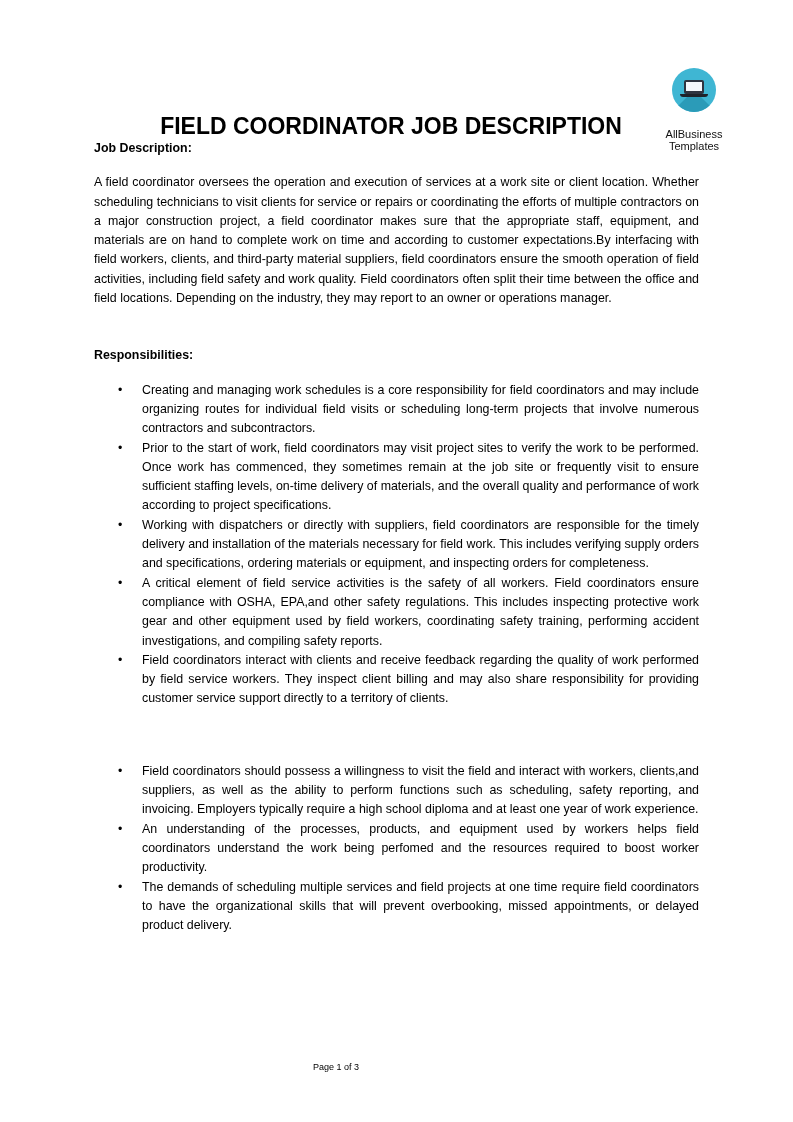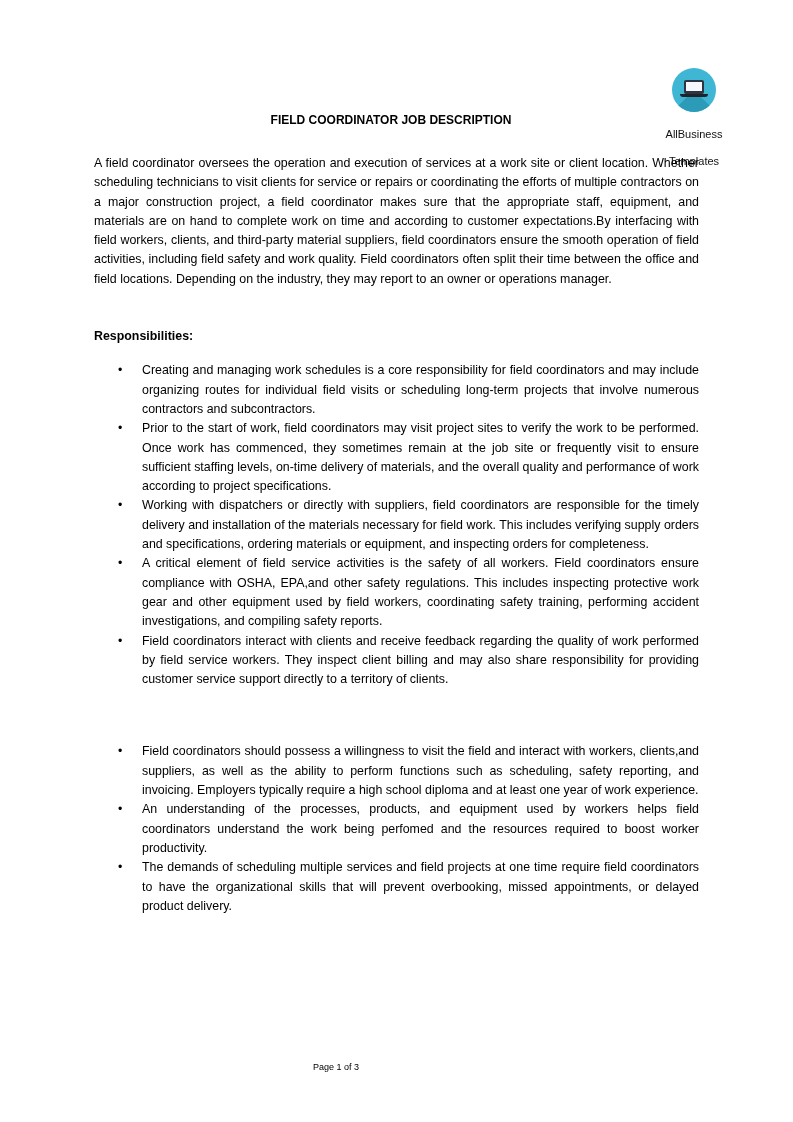--- a/index.html
+++ b/index.html
@@ -12,21 +12,21 @@
                  background: #2b9bb8; transform: rotate(45deg); transform-origin: 0 0; }
   .laptop-screen { position: absolute; left: 12px; top: 12px; width: 20px; height: 14px;
                  background: #2e3440; border-radius: 2px; }
   .laptop-screen::after { content: ""; position: absolute; left: 2px; top: 2px; width: 16px; height: 9px;
                  background: #f4f7fb; }
   .laptop-base { position: absolute; left: 8px; top: 26px; width: 28px; height: 3px;
                  background: #1f232b; border-radius: 0 0 3px 3px; }
   .logo-text { font-family: "Liberation Sans", sans-serif; font-size: 11px; line-height: 12px;
                color: #111; margin-top: 16px; white-space: nowrap; }
   .title { position: absolute; left: 0; width: 782px; top: 113px; text-align: center;
-           font-family: "Liberation Sans", sans-serif; font-weight: bold; font-size: 12px; }
+           font-family: "Liberation Sans", sans-serif; font-weight: bold; font-size: 23px; }
   .content { position: absolute; left: 94px; top: 139px; width: 605px;
              font-family: "Liberation Sans", sans-serif; font-size: 12.4px; line-height: 19.3px; }
   .heading { font-weight: bold; margin: 0; }
   p.para { margin: 0; text-align: justify; }
   .gap1 { height: 15px; }
   .gap2 { height: 38px; }
   ul { list-style: none; margin: 0; padding: 0; }
   li { position: relative; padding-left: 48px; text-align: justify; }
   li .bullet { position: absolute; left: 24px; top: 0; }
   .footer { position: absolute; top: 1062px; left: 0; width: 672px; text-align: center;
@@ -35,26 +35,27 @@
 </head>
 <body>
 
 <div class="logo">
   <div class="logo-circle">
     <div class="shadow"></div>
     <div class="laptop-screen"></div>
     <div class="laptop-base"></div>
   </div>
   <div class="logo-text">AllBusiness</div>
-  <div class="logo-text" style="margin-top:15px">Templates</div>
+  <div class="logo-text" style="margin-top:0">Templates</div>
 </div>
 
 <div class="title">FIELD COORDINATOR JOB DESCRIPTION</div>
 
 <div class="content">
+  <p class="heading">Job Description:</p>
   <div class="gap1"></div>
   <p class="para">A field coordinator oversees the operation and execution of services at a work site or client location. Whether scheduling technicians to visit clients for service or repairs or coordinating the efforts of multiple contractors on a major construction project, a field coordinator makes sure that the appropriate staff, equipment, and materials are on hand to complete work on time and according to customer expectations.By interfacing with field workers, clients, and third-party material suppliers, field coordinators ensure the smooth operation of field activities, including field safety and work quality. Field coordinators often split their time between the office and field locations. Depending on the industry, they may report to an owner or operations manager.</p>
   <div class="gap2"></div>
 
   <p class="heading">Responsibilities:</p>
   <div class="gap1"></div>
   <ul>
     <li><span class="bullet">•</span><span>Creating and managing work schedules is a core responsibility for field coordinators and may include organizing routes for individual field visits or scheduling long-term projects that involve numerous contractors and subcontractors.</span></li>
     <li><span class="bullet">•</span><span>Prior to the start of work, field coordinators may visit project sites to verify the work to be performed. Once work has commenced, they sometimes remain at the job site or frequently visit to ensure sufficient staffing levels, on-time delivery of materials, and the overall quality and performance of work according to project specifications.</span></li>
     <li><span class="bullet">•</span><span>Working with dispatchers or directly with suppliers, field coordinators are responsible for the timely delivery and installation of the materials necessary for field work. This includes verifying supply orders and specifications, ordering materials or equipment, and inspecting orders for completeness.</span></li>

